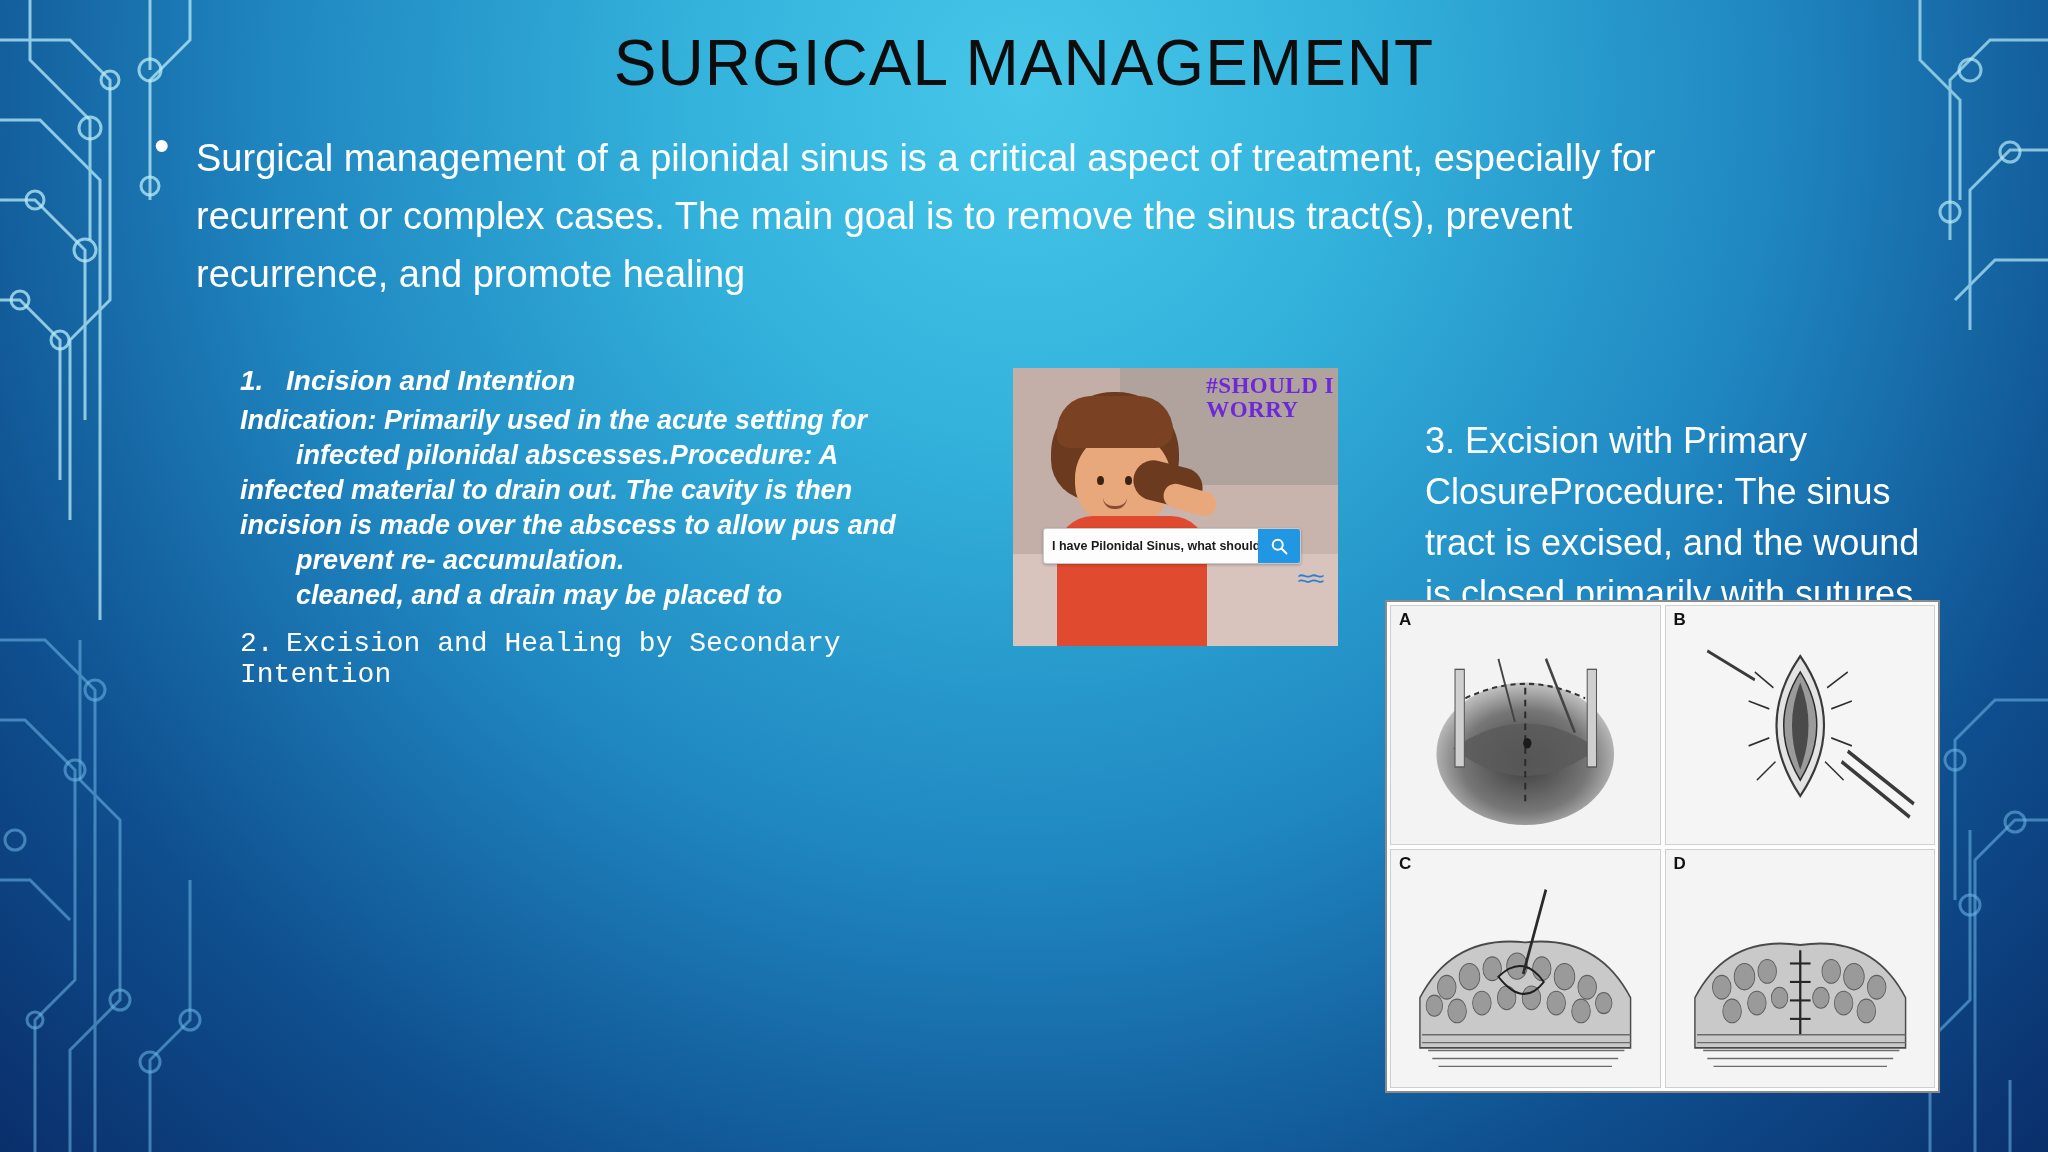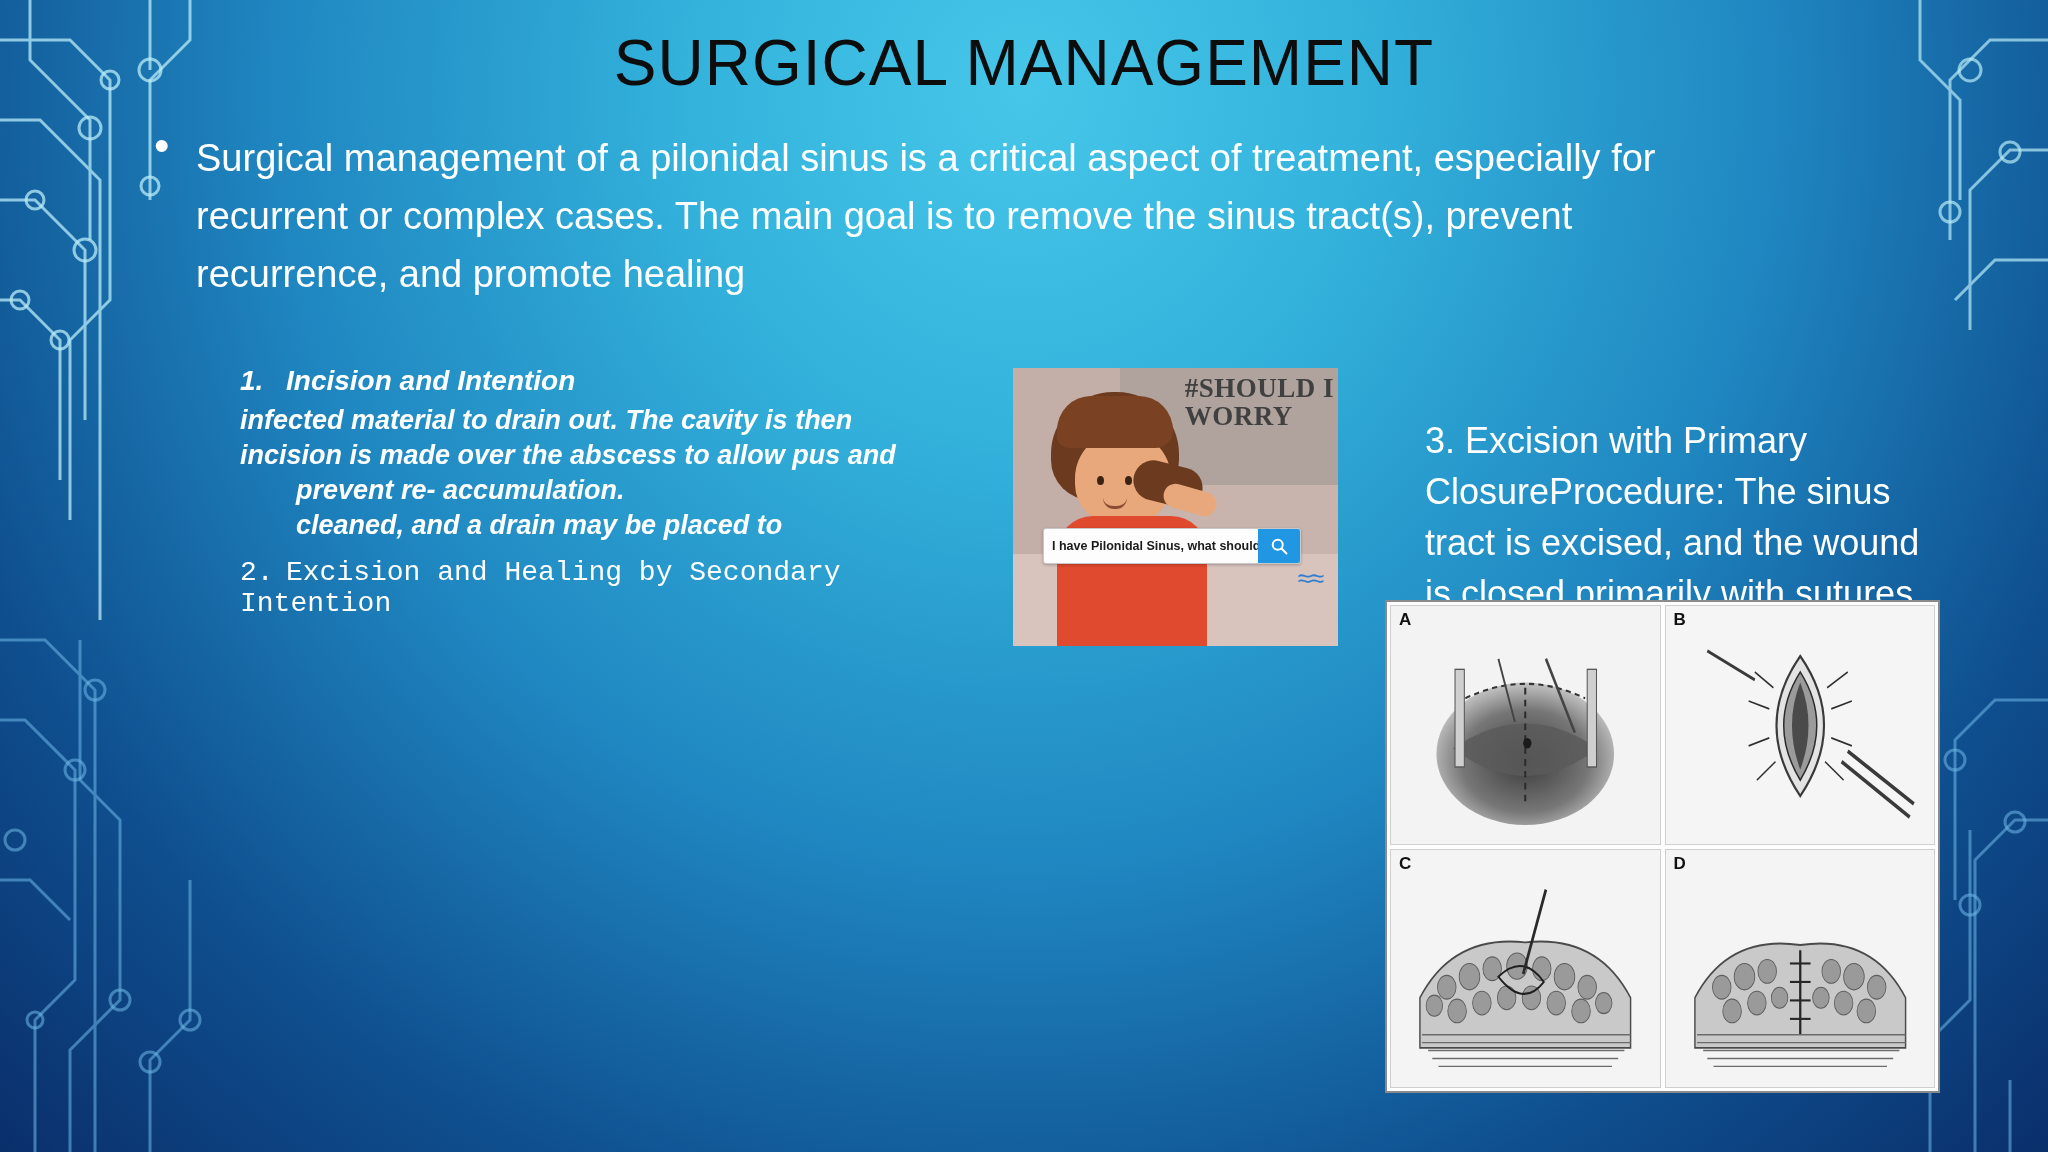--- a/index.html
+++ b/index.html
@@ -108,22 +108,22 @@
     background: #c4aea8;
   }
   .cartoon .bg-bot {
     position: absolute; left: 0; bottom: 0; width: 100%; height: 33%;
     background: #d8c3bd;
   }
   .cartoon .hashtag {
     position: absolute;
     right: 4px;
     top: 6px;
-    color: #404040;
-    font-size: 27px;
+    color: #6d28d9;
+    font-size: 23px;
     font-weight: bold;
     line-height: 1.05;
     text-align: left;
     font-family: "Liberation Serif", serif;
     letter-spacing: 0.5px;
   }
   .cartoon .hair {
     position: absolute;
     left: 38px; top: 24px;
     width: 128px; height: 108px;
@@ -332,20 +332,22 @@
   <div class="intro">
     <span class="bullet">•</span>
     <span>Surgical management of a pilonidal sinus is a critical aspect of treatment, especially for recurrent or complex cases. The main goal is to remove the sinus tract(s), prevent recurrence, and promote healing</span>
   </div>
 
   <div class="left-col">
     <div class="lc-head">
       <span class="num">1.</span><span>Incision and Intention</span>
     </div>
     <div class="lc-italic">
+      <span class="ind0">Indication: Primarily used in the acute setting for</span>
+      <span class="ind1">infected pilonidal abscesses.Procedure: A</span>
       <span class="ind0">infected material to drain out. The cavity is then</span>
       <span class="ind0">incision is made over the abscess to allow pus and</span>
       <span class="ind1">prevent re- accumulation.</span>
       <span class="ind1">cleaned, and a drain may be placed to</span>
     </div>
     <div class="lc-head2">
       <span class="num">2.</span><span>Excision and Healing by Secondary Intention</span>
     </div>
   </div>
 

